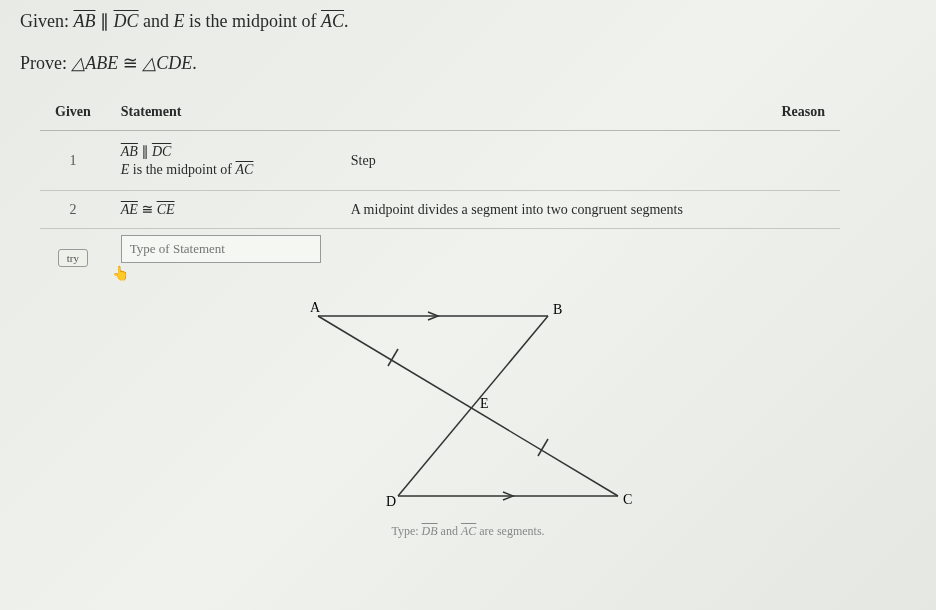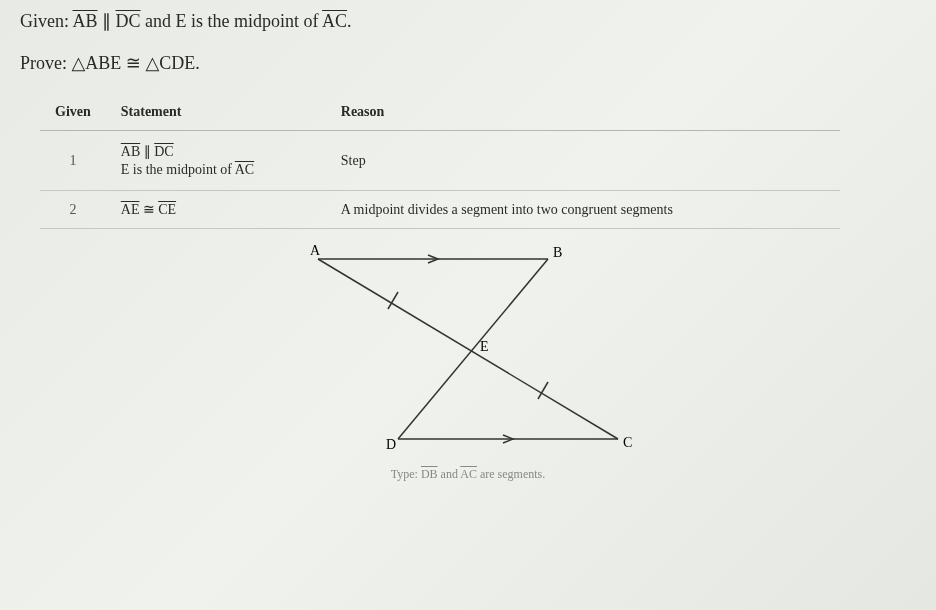--- a/index.html
+++ b/index.html
@@ -23,21 +23,21 @@
     .overline {
       text-decoration: overline;
     }
     .proof-table {
       border-collapse: collapse;
       margin-top: 10px;
       margin-left: 20px;
       width: 800px;
     }
     .proof-table th {
-      text-align: left;
+      text-align: right;
       font-weight: bold;
       padding: 10px 15px;
       border-bottom: 1px solid #b5b8b0;
       font-size: 14px;
     }
     .proof-table th.step-header {
       width: 55px;
       text-align: center;
     }
     .proof-table th.statement-header {
@@ -99,20 +99,21 @@
       display: block;
       margin: 0 auto;
     }
     .note {
       text-align: center;
       font-size: 12px;
       color: #888;
       margin-top: 8px;
     }
     .italic {
+      font-style: italic;
     }
   </style>
 </head>
 <body>
 
 <div class="given-line">
   <span>Given:</span>
   <span class="overline italic">AB</span>
   <span>∥</span>
   <span class="overline italic">DC</span>
@@ -154,20 +155,29 @@
     </tr>
     <tr>
       <td class="step-cell">2</td>
       <td class="statement-cell">
         <span class="overline italic">AE</span>
         <span>≅</span>
         <span class="overline italic">CE</span>
       </td>
       <td>A midpoint divides a segment into two congruent segments</td>
     </tr>
+    <tr class="try-row">
+      <td class="step-cell">
+        <span class="try-btn">try</span>
+      </td>
+      <td class="statement-cell" style="text-align:left; position:relative;">
+        <input class="statement-input" type="text" placeholder="Type of Statement" style=""><span class="cursor-hand">👆</span>
+      </td>
+      <td></td>
+    </tr>
   </tbody>
 </table>
 
 <div class="diagram-area">
   <svg class="diagram-svg" width="360" height="220">
 
     <line x1="30" y1="20" x2="260" y2="20" stroke="#333" stroke-width="1.5"></line>
     <line x1="110" y1="200" x2="330" y2="200" stroke="#333" stroke-width="1.5"></line>
     <line x1="30" y1="20" x2="330" y2="200" stroke="#333" stroke-width="1.5"></line>
     <line x1="260" y1="20" x2="110" y2="200" stroke="#333" stroke-width="1.5"></line>

